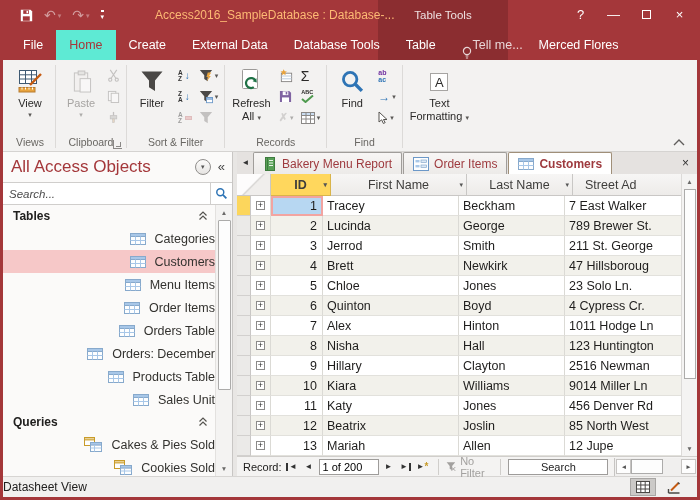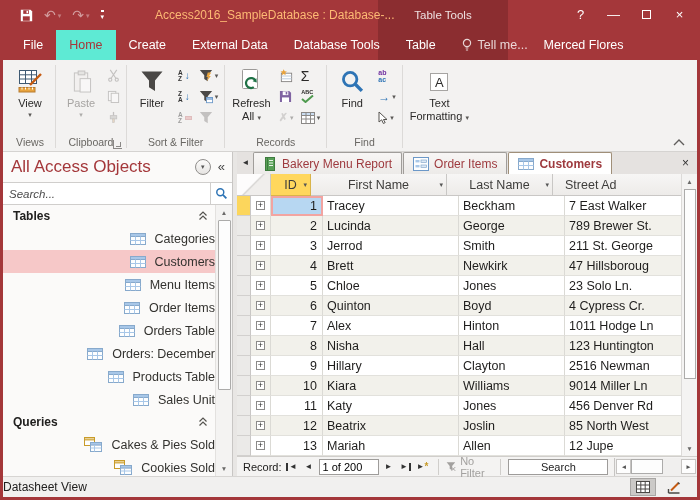--- a/index.html
+++ b/index.html
@@ -18,21 +18,21 @@
   .qbtn.dim { opacity:.5; }
   .qatmenu { border-top:2px solid #fff; padding-top:1px; font-size:7px; color:#fff; }
   .wtitle { position:absolute; left:155px; top:0; height:30px; line-height:30px; color:#fdba74; font-size:12px; }
   .winbtns { position:absolute; right:4px; top:0; height:30px; display:flex; }
   .wbtn { width:33px; text-align:center; line-height:30px; color:#fff; font-size:13px; }
   .maxbox { display:inline-block; width:9px; height:9px; border:1px solid #fff; }
   .rtabs { position:absolute; left:10px; bottom:0; height:30px; display:flex; z-index:2; }
   .rtab { padding:0 13px; line-height:30px; color:#fff; font-size:12.5px; white-space:nowrap; }
   .rtab.active { background:#5eead4; color:#A4373A; }
   .rtab.ctx1 { margin-left:15px; }
-  .tellme { margin-left:12px; display:flex; align-items:center; gap:5px; color:rgba(255,255,255,.8);
+  .tellme { margin-left:12px; display:flex; align-items:flex-end; color:rgba(255,255,255,.8);
             font-size:12.5px; line-height:30px; }
   .user { margin-left:16px; color:#fff; font-size:12.5px; line-height:30px; }
 
   
   .ribbon { position:relative; margin:0 3px; height:92px; background:#F3F2F1;
             border-bottom:1px solid #D5D3D1; display:flex; padding:2px 0 0 2px; }
   .rgroup { display:flex; flex-direction:column; padding:1px 4px 0; }
   .gbody { flex:1; display:flex; align-items:flex-start; gap:3px; }
   .glabel { height:16px; line-height:14px; text-align:center; font-size:10.5px; color:#696763; position:relative; }
   .gsep { width:1px; background:#DCDAD8; margin:3px 0; }
@@ -105,21 +105,21 @@
 
   .grid { flex:1; position:relative; background:#fff; overflow:hidden; }
   .ghead { display:flex; height:22px; width:calc(100% - 16px); }
   .hcell { background:linear-gradient(#F7F6F5,#EDEBE9); border-right:1px solid #C9C7C5;
            border-bottom:1px solid #C9C7C5; position:relative; font-size:12.5px; color:#3E3D3B;
            display:flex; align-items:center; justify-content:center; overflow:hidden; white-space:nowrap; }
   .hcell .hcar { position:absolute; right:3px; font-size:7px; color:#555; }
   .hall { width:34px; flex:none;
           background:linear-gradient(135deg,#FDFCFC 46%,#D9D7D5 50%,#F0EEEC 54%); }
   .hsel { background:#FFD75D; border-color:#D9B44A; }
-  .w-id { width:40px; flex:none; } .w-fn { width:136px; flex:none; }
+  .w-id { width:60px; flex:none;font-weight:bold; } .w-fn { width:136px; flex:none; }
   .w-ln { width:106px; flex:none; } .w-st { flex:1; border-right:none; justify-content:flex-start; padding-left:12px; }
   .grow { display:flex; height:20px; width:calc(100% - 16px); font-size:12.5px; color:#1E1D1C; }
   .cell { border-right:1px solid #DBDAD5; border-bottom:1px solid #E2E1DC; padding:0 4px;
           display:flex; align-items:center; overflow:hidden; white-space:nowrap; background:#fff; }
   .grow.alt .cell { background:#F2F1EB; }
   .c-sel { width:14px; flex:none; background:#EBEAE8 !important; border-right:1px solid #C9C7C5;
            border-bottom:1px solid #D2D0CE; padding:0; }
   .c-sel.cur { background:#FCD65C !important; }
   .c-exp { width:20px; flex:none; justify-content:center; }
   .expbox { width:9px; height:9px; border:1px solid #8B8A89; background:#fff; font-size:9px;

